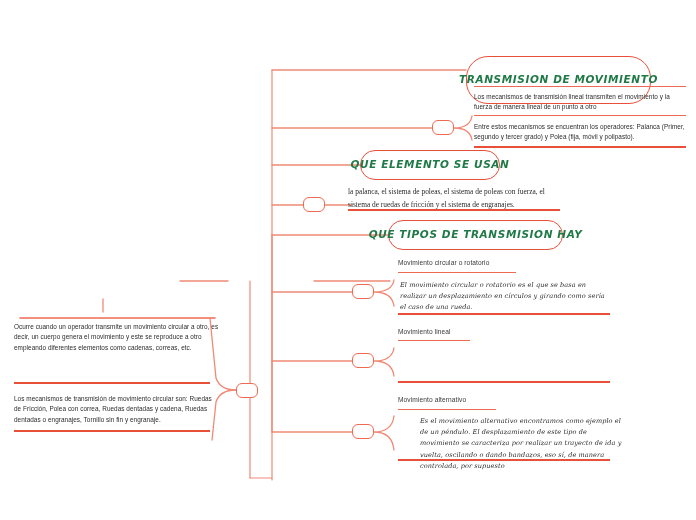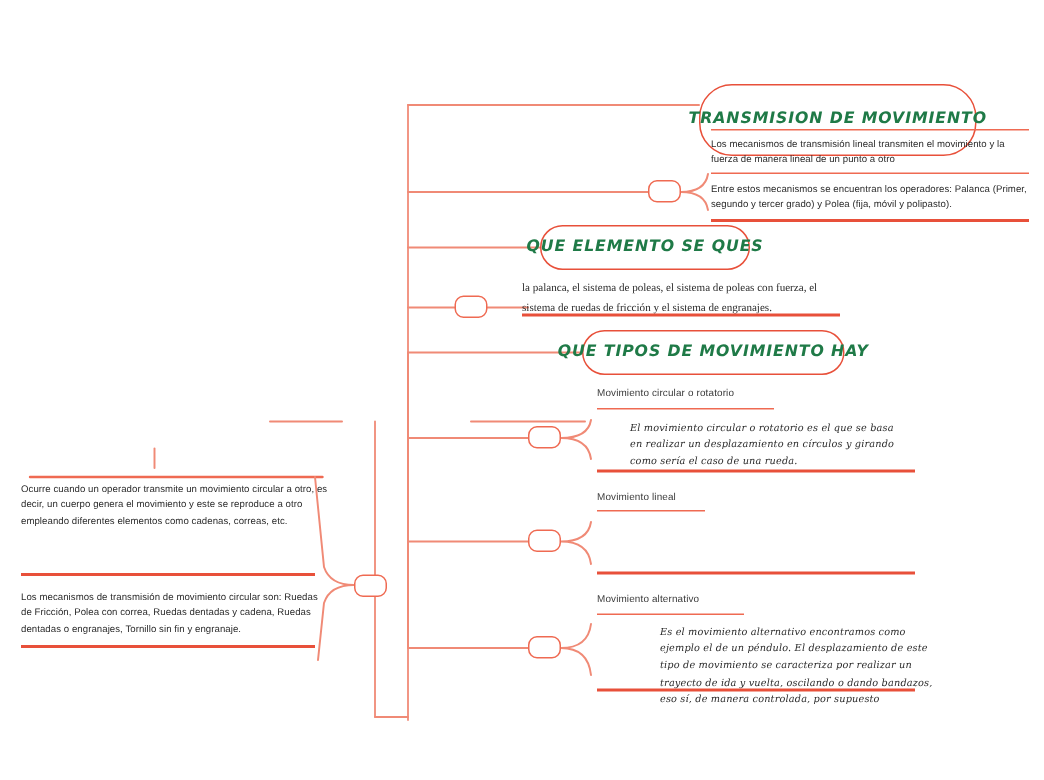--- a/index.html
+++ b/index.html
@@ -89,21 +89,20 @@
     color: #2b2b2b;
   }
   
   .style-script .body {
     font-family: "DejaVu Serif", serif;
     font-style: italic;
     font-size: 6.5px;
     line-height: 1.72;
     color: #2b2b2b;
     letter-spacing: 0.1px;
-    margin-left: 20px;
   }
 
   
   .heading {
     position: absolute;
     font-family: "Liberation Sans", sans-serif;
     font-size: 6.6px;
     color: #3a3a3a;
     letter-spacing: 0.1px;
     white-space: nowrap;
@@ -193,32 +192,32 @@
   <div class="rule" style="left:474px; top:115px; width:212px;"></div>
 
   <div class="tblock style-sans" style="left:474px; top:122px; width:214px;">
     <p class="body">Entre estos mecanismos se encuentran los operadores: Palanca (Primer, segundo y tercer grado) y Polea (fija, móvil y polipasto).</p>
   </div>
   <div class="rule thick" style="left:474px; top:146px; width:212px;"></div>
 
   <div class="knot" style="left:432px; top:120px;"></div>
 
   <div class="pill" style="left:360px; top:150px; width:140px; height:30px;">
-    <span>QUE ELEMENTO SE QUES</span>
+    <span>QUE ELEMENTO SE USAN</span>
   </div>
 
   <div class="tblock style-serif" style="left:348px; top:186px; width:206px;">
     <p class="body">la palanca, el sistema de poleas, el sistema de poleas con fuerza, el sistema de ruedas de fricción y el sistema de engranajes.</p>
   </div>
   <div class="rule thick" style="left:348px; top:209px; width:212px;"></div>
 
   <div class="knot" style="left:303px; top:197px;"></div>
 
   <div class="pill" style="left:388px; top:220px; width:175px; height:30px;">
-    <span>QUE TIPOS DE MOVIMIENTO HAY</span>
+    <span>QUE TIPOS DE TRANSMISION HAY</span>
   </div>
 
   <div class="heading" style="left:398px; top:259px;">Movimiento circular o rotatorio</div>
   <div class="rule" style="left:398px; top:272px; width:118px;"></div>
   <div class="tblock style-script" style="left:400px; top:280px; width:205px;">
     <p class="body">El movimiento circular o rotatorio es el que se basa en realizar un desplazamiento en círculos y girando como sería el caso de una rueda.</p>
   </div>
   <div class="rule thick" style="left:398px; top:313px; width:212px;"></div>
   <div class="knot" style="left:352px; top:284px;"></div>
 

